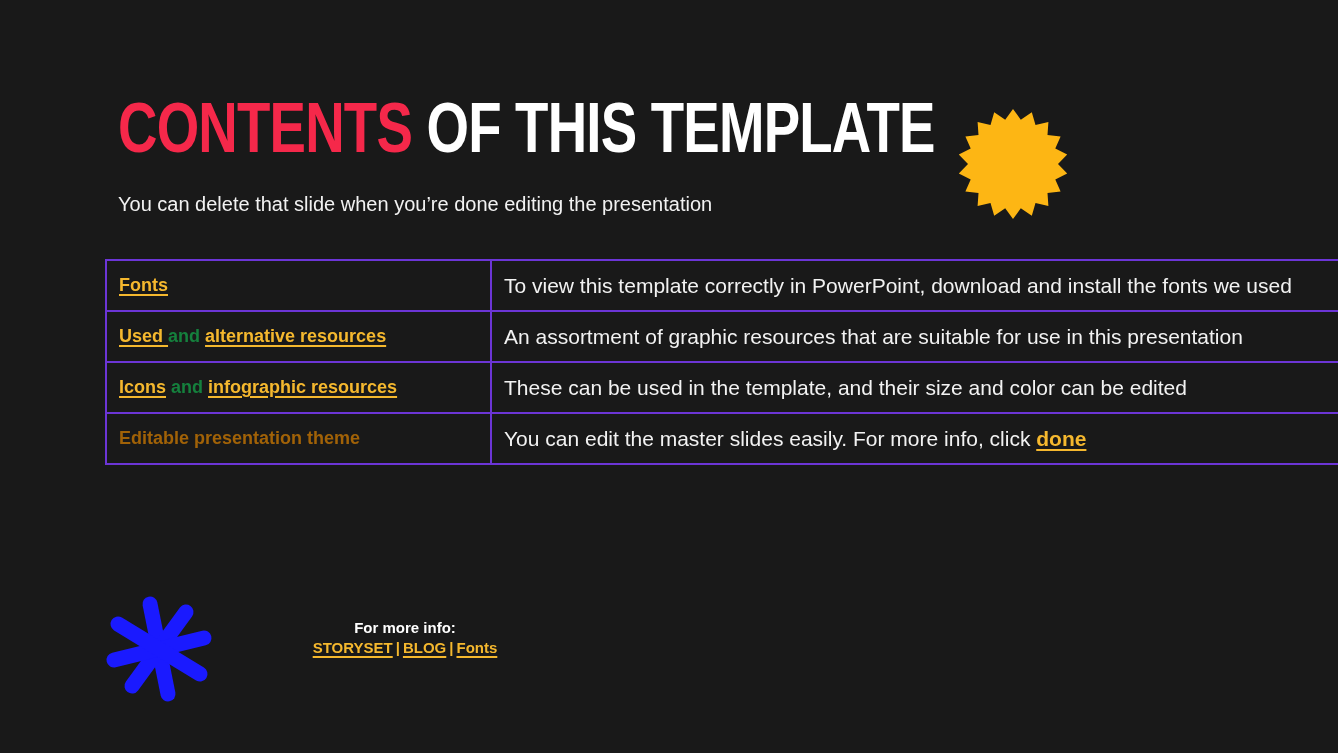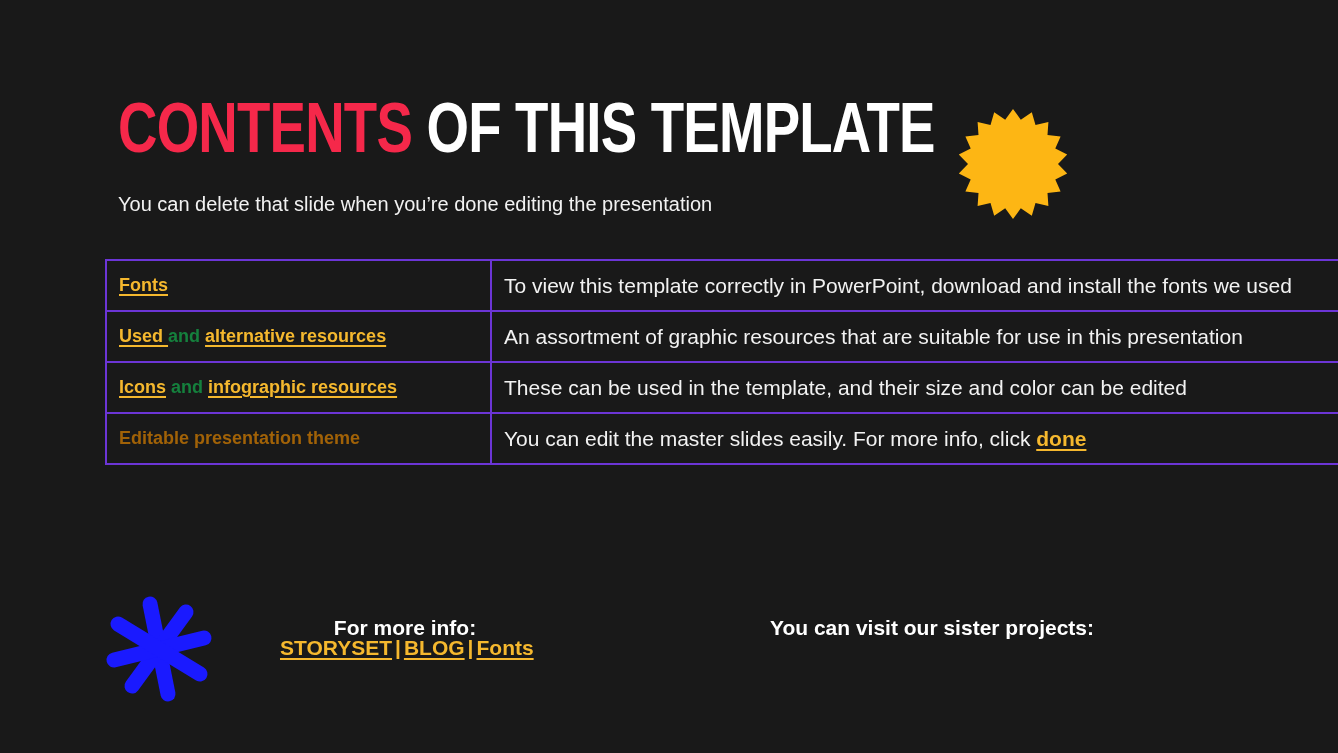--- a/index.html
+++ b/index.html
@@ -53,21 +53,21 @@
     .link {
       color: #f5b82e; text-decoration: underline;
       text-decoration-thickness: 2px; text-underline-offset: 3px;
       font-weight: 700; cursor: pointer;
     }
     .plain { color: #15803d; font-weight: 700; }
     .white { color: #a16207; font-weight: 700; }
 
     .footer-block {
       position: absolute; text-align: center;
-      font-size: 21px; font-weight: 700; line-height: 20px;
+      font-size: 15px; font-weight: 700; line-height: 20px;
     }
     .footer-left { left: 280px; top: 618px; width: 250px; }
     .footer-right { left: 712px; top: 618px; width: 440px; }
     .footer-block .heading { color: #ffffff; display: block; }
     .footer-block .links { display: block; white-space: nowrap; }
     .sep { color: #f5b82e; font-weight: 700; margin: 0 3px; }
   </style>
 </head>
 <body>
 
@@ -112,16 +112,15 @@
       <line x1="14" y1="30" x2="96" y2="80"></line>
     </g>
   </svg>
 
   <div class="footer-block footer-left">
     <span class="heading">For more info:</span>
     <span class="links" id="leftLinks"><span class="link">STORYSET</span><span class="sep">|</span><span class="link">BLOG</span><span class="sep">|</span><span class="link">Fonts</span></span>
   </div>
 
   <div class="footer-block footer-right">
-    <span class="heading">You can visit our sister projects:</span>
   </div>
 
 </div>
 
 </body></html>

